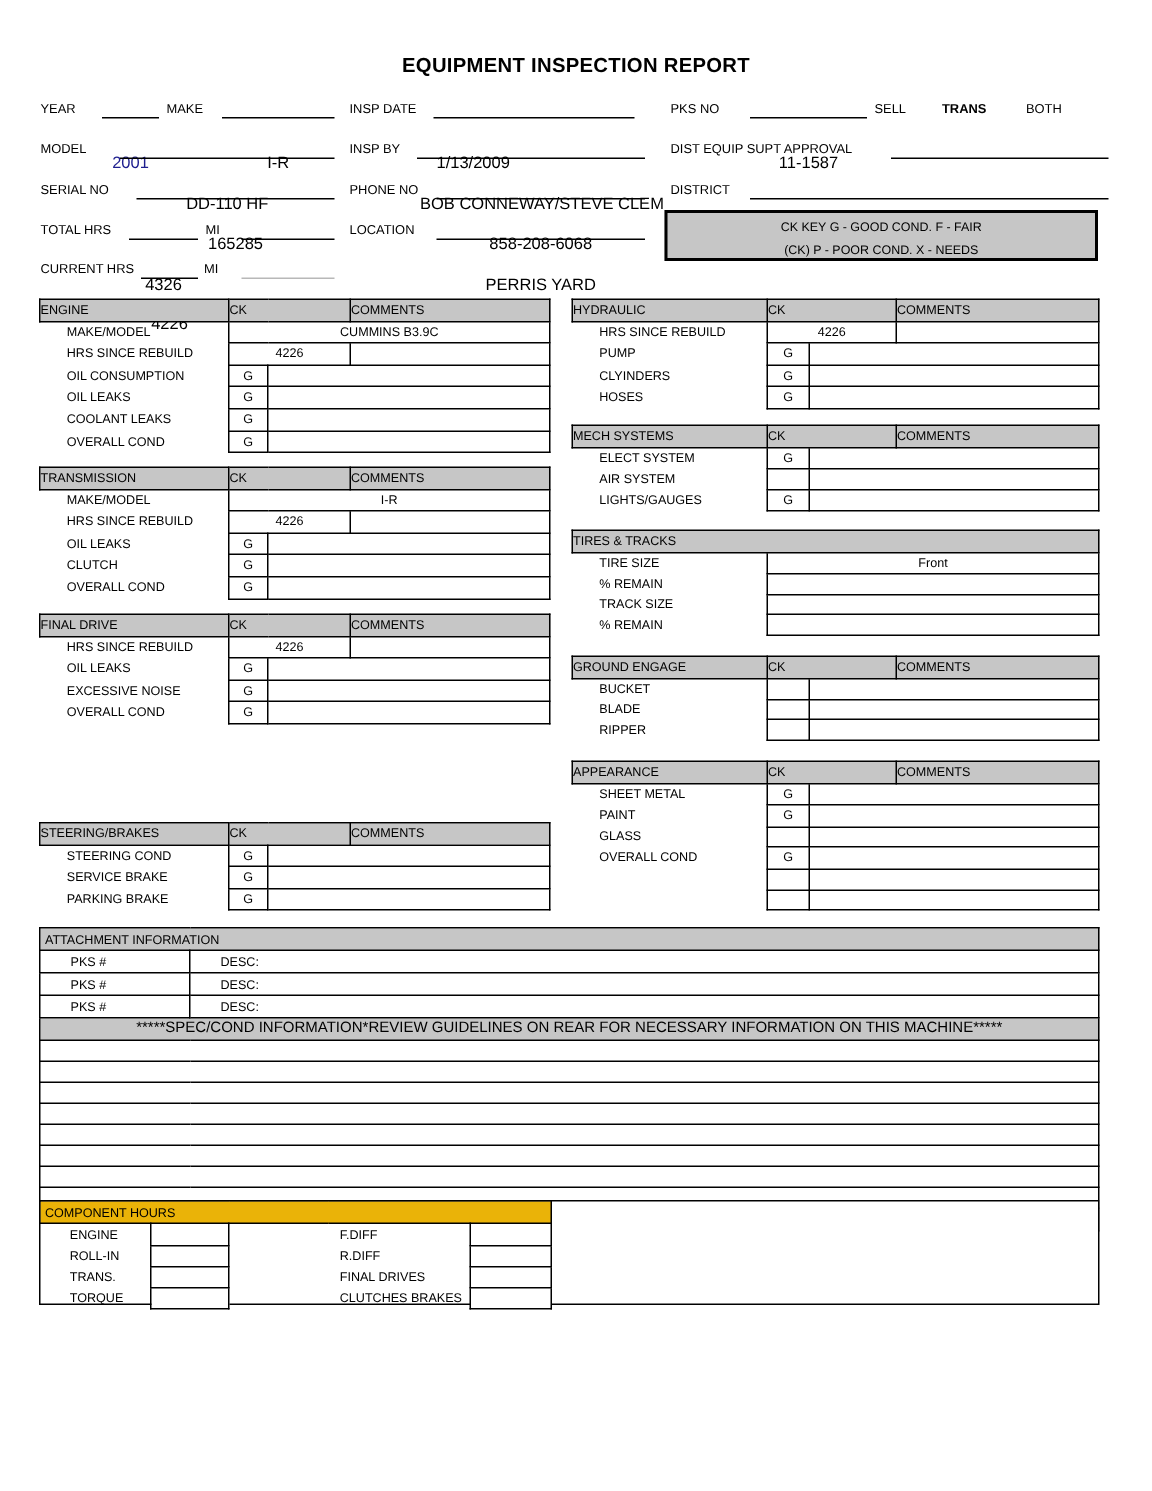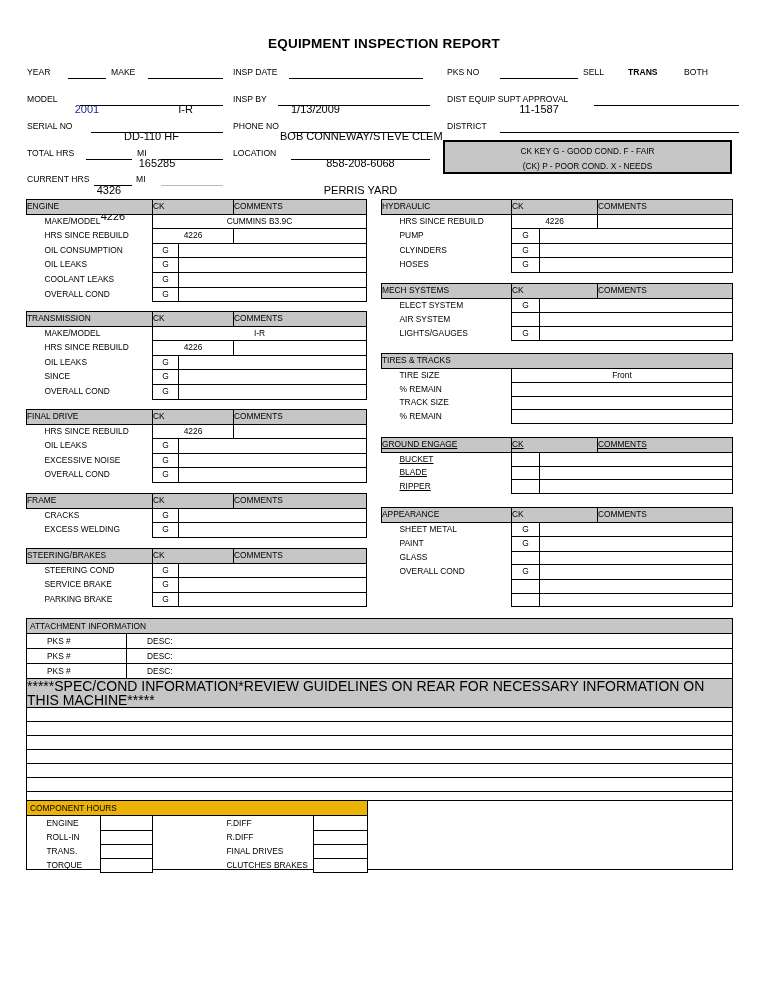--- a/index.html
+++ b/index.html
@@ -128,21 +128,22 @@
     box-sizing: border-box;
   }
   .wide td.hdrband {
     background: #c6c6c6;
     border: 1.6px solid #000;
     padding-left: 3px;
   }
   .wide td.specband {
     background: #c6c6c6;
     border: 1.3px solid #000;
-    font-size: 14px;
+    text-align: center;
+    font-size: 10px;
   }
   .wide td.pks { padding-left: 20px; }
   .wide td.photo { text-align: right; padding-right: 6px; font-size: 8.2px; }
   .wide td.outer-l { border-left: 1.6px solid #000; }
   .wide td.outer-r { border-right: 1.6px solid #000; }
   .wide td.outer-b { border-bottom: 1.6px solid #000; }
 
   
   .comph { position: absolute; box-sizing: border-box; }
   .comph table {
@@ -314,21 +315,21 @@
         <td class="lbl">HRS SINCE REBUILD</td>
         <td class="cell cell-l" colspan="2">4226</td>
         <td class="cell cell-r"></td>
       </tr>
       <tr>
         <td class="lbl">OIL LEAKS</td>
         <td class="cell cell-l">G</td>
         <td class="cell cell-r" colspan="2"></td>
       </tr>
       <tr>
-        <td class="lbl">SINCE</td>
+        <td class="lbl">CLUTCH</td>
         <td class="cell cell-l">G</td>
         <td class="cell cell-r" colspan="2"></td>
       </tr>
       <tr>
         <td class="lbl">OVERALL COND</td>
         <td class="cell cell-l cellbot">G</td>
         <td class="cell cell-r cellbot" colspan="2"></td>
       </tr>
     </tbody>
       </table>
@@ -365,58 +366,31 @@
       </tr>
       <tr>
         <td class="lbl">OVERALL COND</td>
         <td class="cell cell-l cellbot">G</td>
         <td class="cell cell-r cellbot" colspan="2"></td>
       </tr>
     </tbody>
       </table>
   </div>
 
-  <div class="sect" style="left:26px; top:493px; width:341px;">
+
+  <div class="sect" style="left:26px; top:548px; width:341px;">
     <table>
       <colgroup>
           <col style="width:126px">
           <col style="width:26px">
           <col style="width:55px">
           <col>
         </colgroup>
       <tbody>
           <tr>
-        <td class="band bt">FRAME</td>
-        <td class="band bc" colspan="2">CK</td>
-        <td class="band bc">COMMENTS</td>
-      </tr>
-      <tr>
-        <td class="lbl">CRACKS</td>
-        <td class="cell cell-l">G</td>
-        <td class="cell cell-r" colspan="2"></td>
-      </tr>
-      <tr>
-        <td class="lbl">EXCESS WELDING</td>
-        <td class="cell cell-l cellbot">G</td>
-        <td class="cell cell-r cellbot" colspan="2"></td>
-      </tr>
-    </tbody>
-      </table>
-  </div>
-
-  <div class="sect" style="left:26px; top:548px; width:341px;">
-    <table>
-      <colgroup>
-          <col style="width:126px">
-          <col style="width:26px">
-          <col style="width:55px">
-          <col>
-        </colgroup>
-      <tbody>
-          <tr>
         <td class="band bt">STEERING/BRAKES</td>
         <td class="band bc" colspan="2">CK</td>
         <td class="band bc">COMMENTS</td>
       </tr>
       <tr>
         <td class="lbl">STEERING COND</td>
         <td class="cell cell-l">G</td>
         <td class="cell cell-r" colspan="2"></td>
       </tr>
       <tr>
@@ -527,21 +501,21 @@
         <td class="cell cell-l cell-r"></td>
       </tr>
       <tr>
         <td class="lbl">% REMAIN</td>
         <td class="cell cell-l cell-r cellbot"></td>
       </tr>
     </tbody>
       </table>
   </div>
 
-  <div class="sect" style="left:381px; top:437px; width:352px;text-decoration:underline;">
+  <div class="sect" style="left:381px; top:437px; width:352px;">
     <table>
       <colgroup>
           <col style="width:130px">
           <col style="width:28px">
           <col style="width:58px">
           <col>
         </colgroup>
       <tbody>
           <tr>
         <td class="band bt">GROUND ENGAGE</td>

